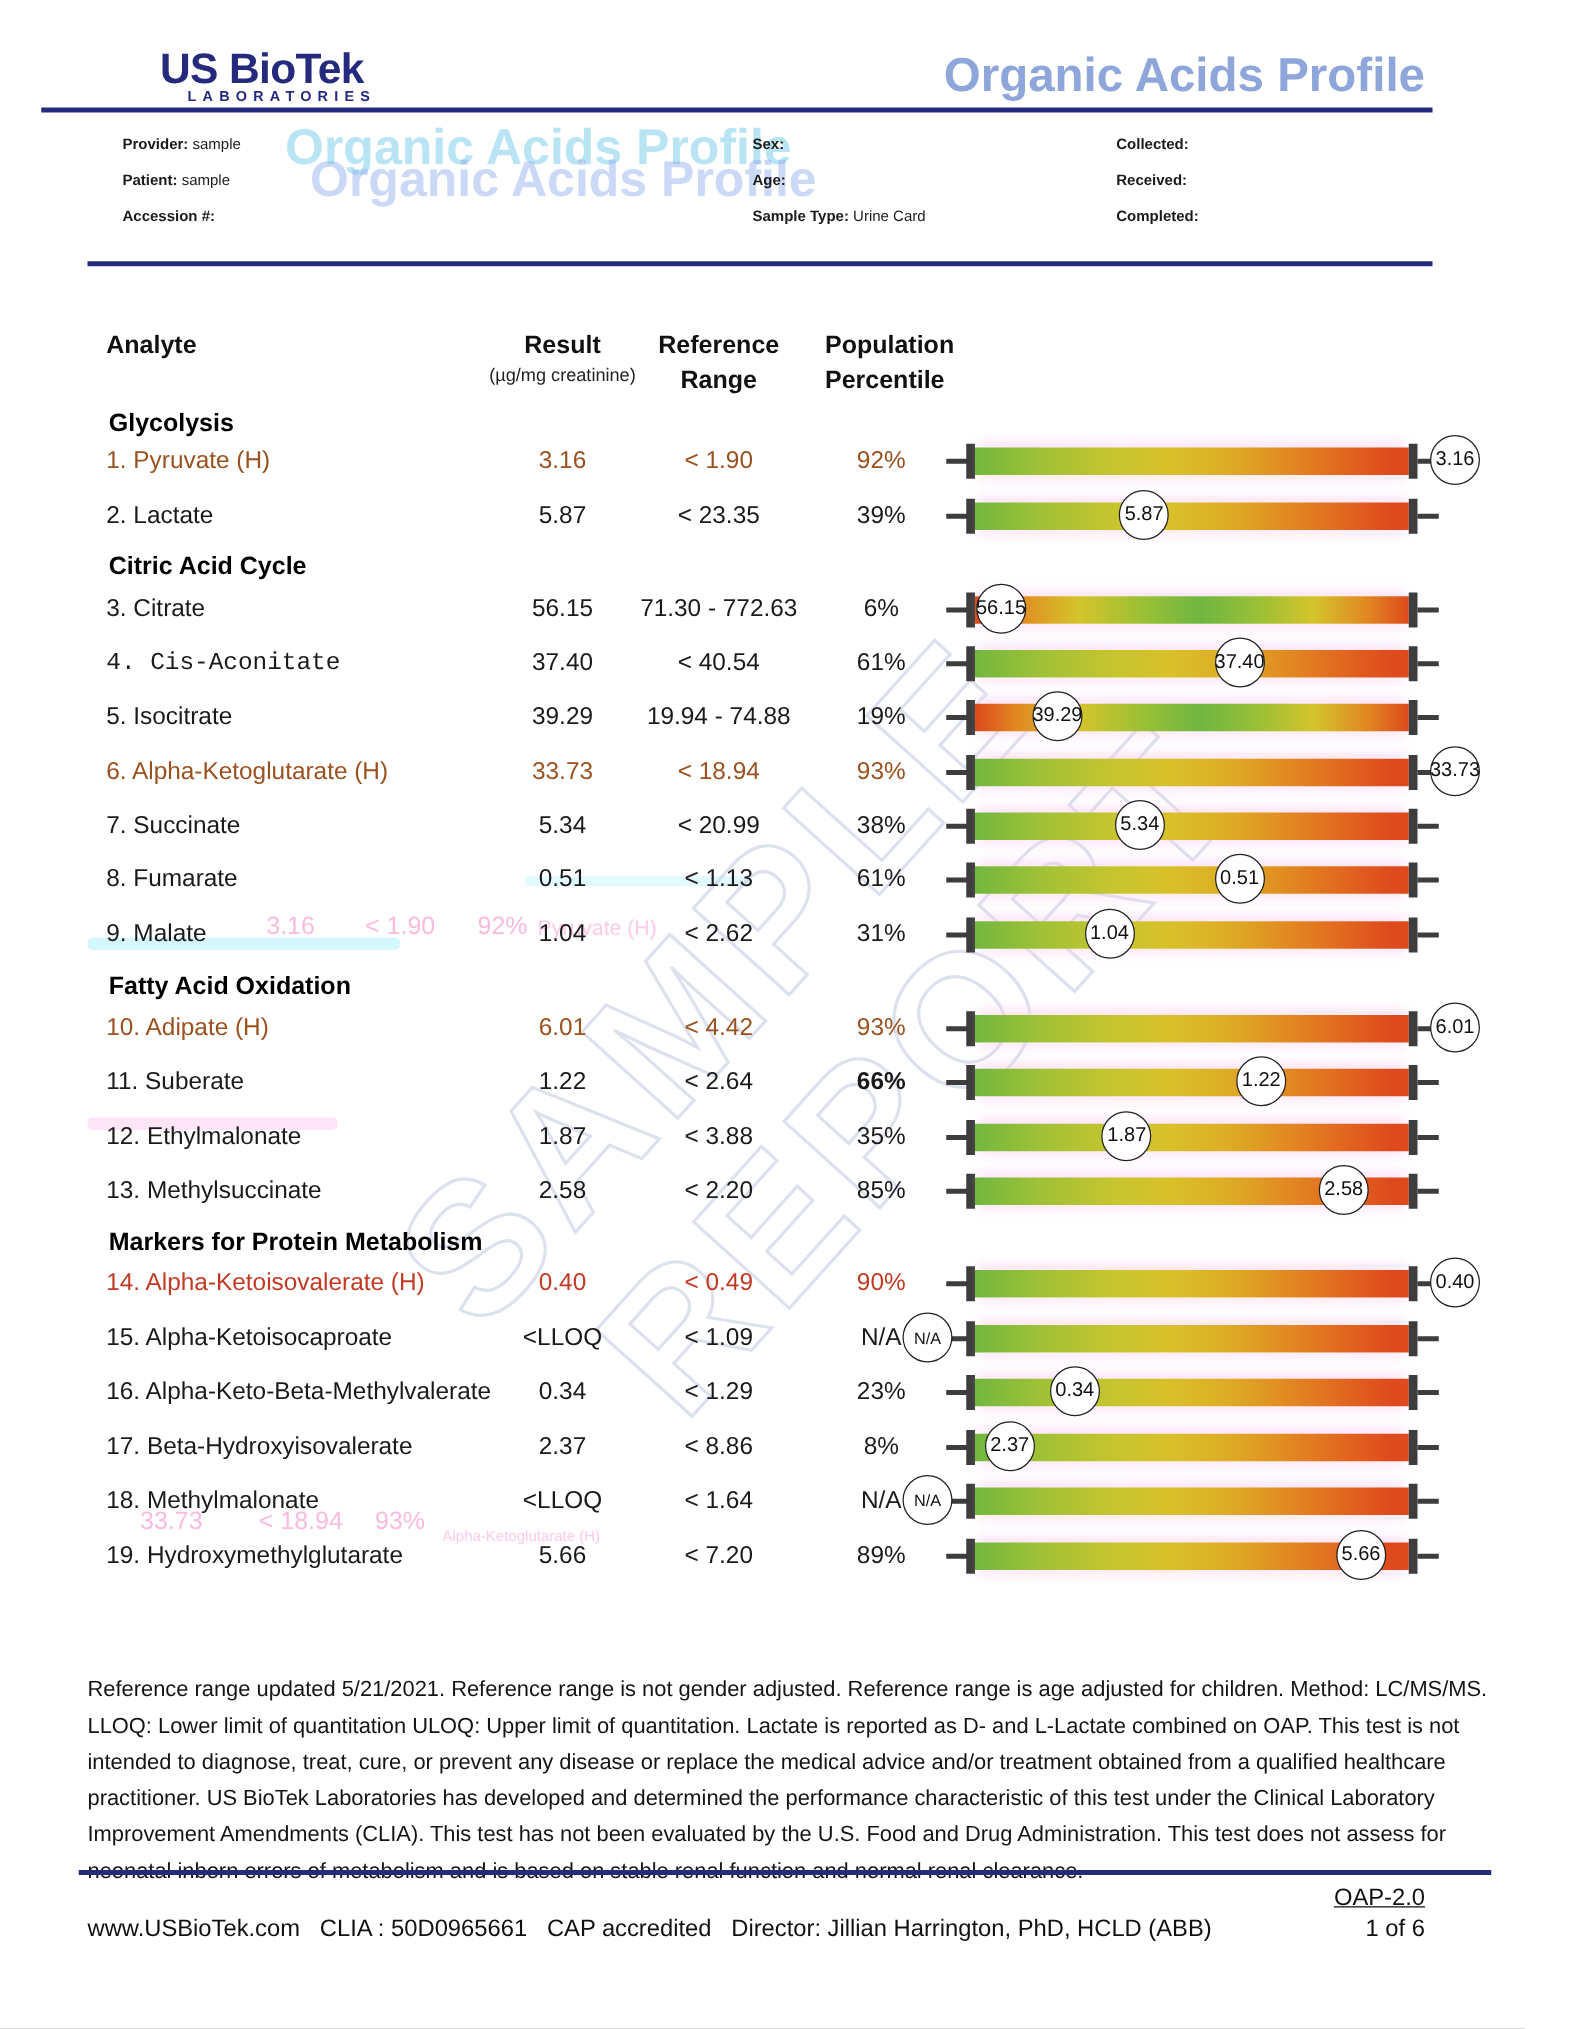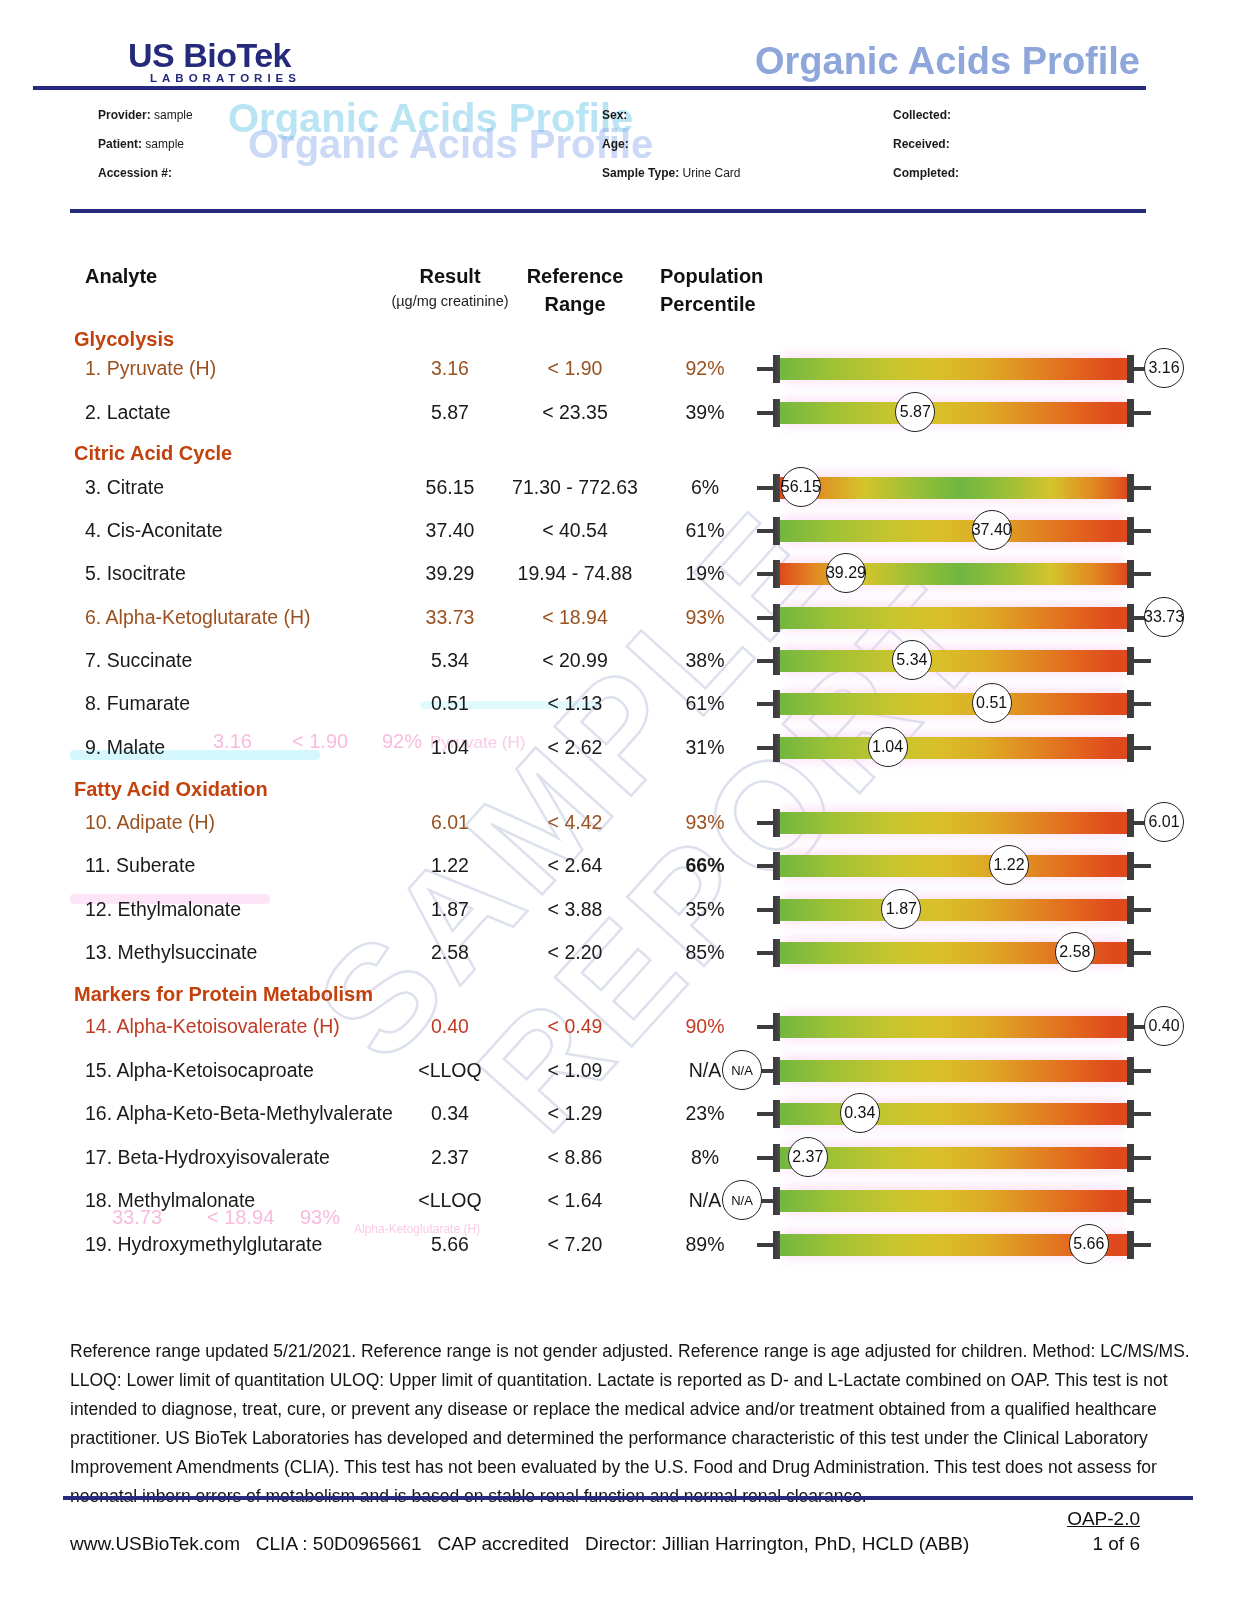--- a/index.html
+++ b/index.html
@@ -25,21 +25,21 @@
   .rule-mid{left:70px;top:209px;width:1076px;height:4px;}
   .rule-bot{left:63px;top:1496px;width:1130px;height:4px;}
   
   .info-line{position:absolute;font-size:12px;white-space:pre;}
   .info-line b{font-weight:bold;}
   
   .th{position:absolute;font-weight:bold;font-size:20px;color:#111;}
   .th-sub{position:absolute;font-size:14.5px;color:#222;font-weight:normal;}
   .tc{text-align:center;}
   
-  .sec-h{position:absolute;left:74px;font-weight:bold;font-size:20px;color:#c2410c;white-space:nowrap;}
+  .sec-h{position:absolute;left:87px;font-weight:bold;font-size:20px;color:#000000;white-space:nowrap;}
   .trow{position:absolute;left:0;width:1255px;height:44px;}
   .c-analyte{position:absolute;left:85px;top:10px;font-size:19.5px;white-space:nowrap;}
   .c-result{position:absolute;left:375px;top:10px;width:150px;text-align:center;font-size:19.5px;}
   .c-ref{position:absolute;left:495px;top:10px;width:160px;text-align:center;font-size:19.5px;white-space:nowrap;}
   .c-pct{position:absolute;left:650px;top:10px;width:110px;text-align:center;font-size:19.5px;}
   .bar-wrap{position:absolute;left:753px;top:0;width:460px;height:44px;}
   .bar-grad{position:absolute;left:27px;top:11px;width:347px;height:22px;
             box-shadow:0 -8px 8px -3px rgba(250,205,243,.5),0 8px 8px -3px rgba(250,205,243,.4);}
   .bar-lt{background:linear-gradient(90deg,#72b73f 0%,#9fc136 15%,#c6c52e 32%,#d9c02a 45%,#ddad25 58%,#e18f22 70%,#e2691f 84%,#de4a1d 96%);}
   .bar-range{background:linear-gradient(90deg,#de4a1d 0%,#e18a22 10%,#d4c42b 24%,#96bf37 40%,#6fb640 52%,#96bf37 64%,#d4c42b 78%,#e18a22 90%,#de4a1d 100%);}
@@ -130,21 +130,21 @@
         <div class="bar-wrap">
           <div class="stub" style="left: 4px;"></div>
           <div class="cap" style="left: 20px;"></div>
           <div class="bar-grad bar-range"></div>
           <div class="cap" style="left: 374px;"></div>
           <div class="stub" style="left: 381px;"></div>
           <div class="bubble" style="left: 27.82px;">56.15</div>
         </div>
       </div>
       <div class="trow" style="top: 509px;">
-        <div class="c-analyte" style="color: rgb(26, 26, 26);">4. Cis-Aconitate</div>
+        <div class="c-analyte" style="color: rgb(26, 26, 26); font-family: Liberation Mono, monospace;">4. Cis-Aconitate</div>
         <div class="c-result" style="color: rgb(26, 26, 26);">37.40</div>
         <div class="c-ref" style="color: rgb(26, 26, 26);">&lt; 40.54</div>
         <div class="c-pct" style="color: rgb(26, 26, 26);">61%</div>
         <div class="bar-wrap">
           <div class="stub" style="left: 4px;"></div>
           <div class="cap" style="left: 20px;"></div>
           <div class="bar-grad bar-lt"></div>
           <div class="cap" style="left: 374px;"></div>
           <div class="stub" style="left: 381px;"></div>
           <div class="bubble" style="left: 218.67px;">37.40</div>

